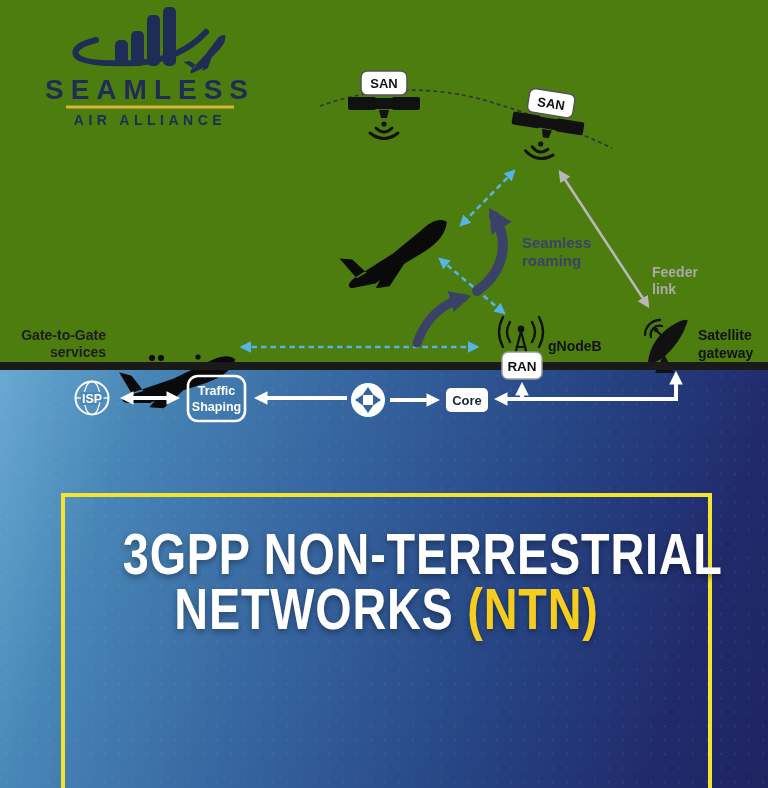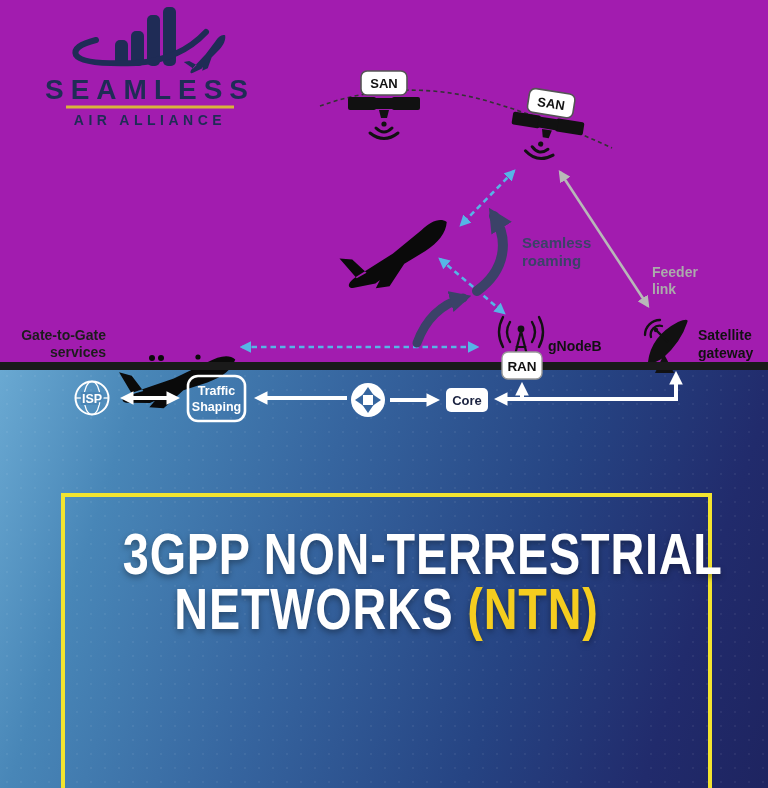--- a/index.html
+++ b/index.html
@@ -1,16 +1,16 @@
 <!DOCTYPE html>
 <html><head>
 <meta charset="utf-8">
 <style>
   html,body{margin:0;padding:0;background:#e8e8e8;}
-  #page{position:relative;width:768px;height:788px;background:#a21caf;overflow:hidden;
+  #page{position:relative;width:768px;height:788px;background:#4d7c0f;overflow:hidden;
         font-family:"Liberation Sans",sans-serif;}
   #lower-bg{position:absolute;left:0;top:369px;width:768px;height:419px;
     background:linear-gradient(108deg,#6aa9d2 0%,#4886b7 16%,#36659f 40%,#264483 66%,#212b6c 86%,#1e2460 100%);}
   #lower-bg .dots{position:absolute;inset:0;
     background-image:radial-gradient(rgba(255,255,255,0.10) 1.1px,transparent 1.2px);
     background-size:14px 14px;opacity:.55;}
   svg text{font-family:"Liberation Sans",sans-serif;}
   
   #title-frame{position:absolute;left:61px;top:493px;width:651px;height:315px;
     border:4px solid #f3e42f;box-sizing:border-box;}

